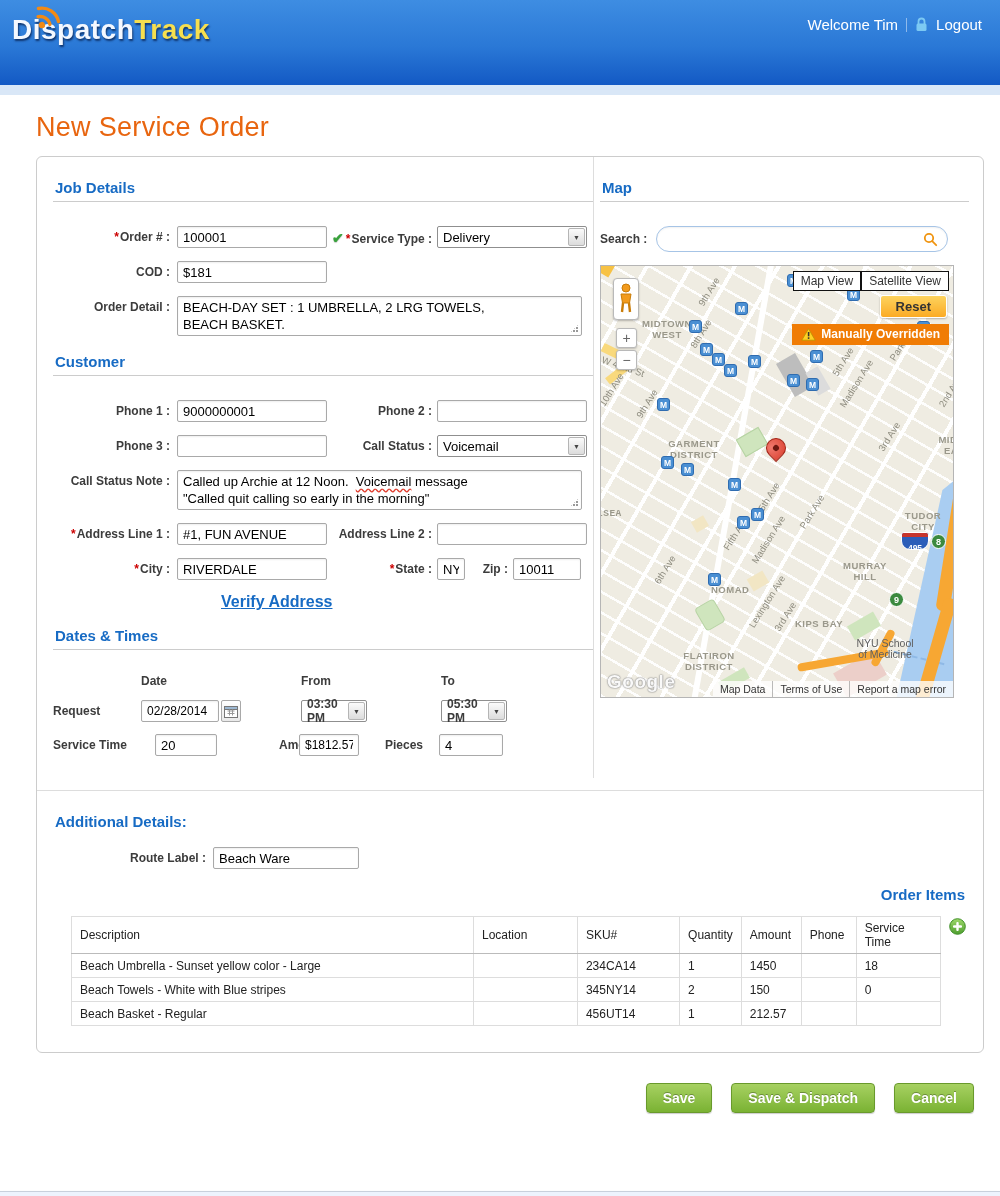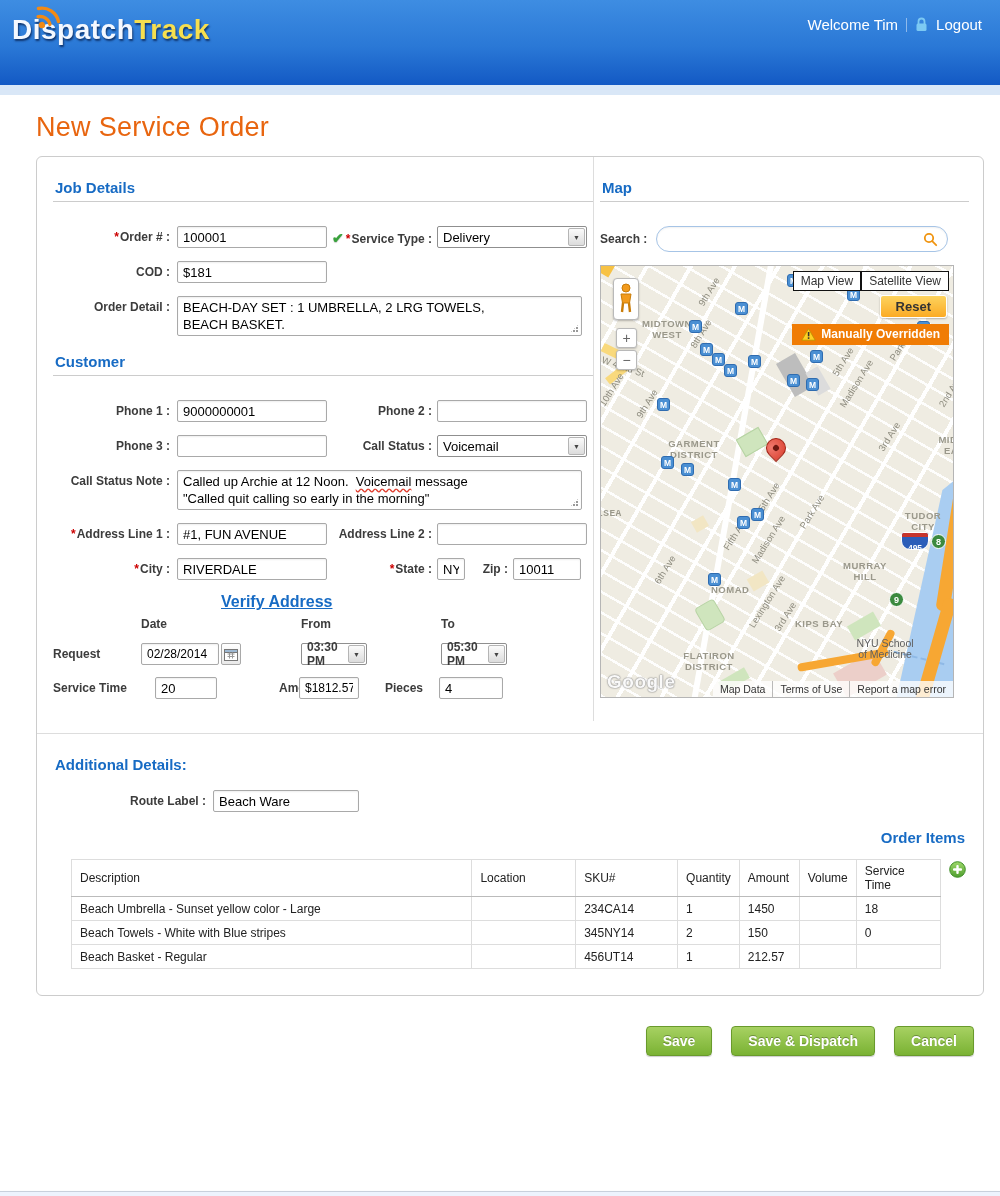--- a/index.html
+++ b/index.html
@@ -214,20 +214,21 @@
             <span class="lbl2"><span class="req">*</span><span>State :</span></span>
             <input class="inp w28" value="NY" style="">
             <span class="lbl2" style="width:48px;">Zip :</span>
             <input class="inp w68" value="10011" style="">
           </div>
 
           <div class="linkrow">
             <a class="vlink">Verify Address</a>
           </div>
 
+          <div class="sect-title">Dates &amp; Times</div>
 
           <div class="dt-head">
             <span class="sp1"></span>
             <span class="c1">Date</span>
             <span class="c2">From</span>
             <span>To</span>
           </div>
 
           <div class="dt-row">
             <span class="rl">Request</span>
@@ -411,21 +412,21 @@
         <div class="sect-title noline" style="margin-bottom:8px;text-align:right;">Order Items</div>
         <div class="tablewrap">
           <table class="items">
             <tbody>
                 <tr class="hd">
               <th class="c-desc">Description</th>
               <th class="c-loc">Location</th>
               <th class="c-sku">SKU#</th>
               <th class="c-qty">Quantity</th>
               <th class="c-amt">Amount</th>
-              <th class="c-vol">Volume</th>
+              <th class="c-vol">Phone</th>
               <th class="c-svc">Service Time</th>
             </tr>
             <tr>
               <td>Beach Umbrella - Sunset yellow color - Large</td>
               <td></td>
               <td>234CA14</td>
               <td>1</td>
               <td>1450</td>
               <td></td>
               <td>18</td>

